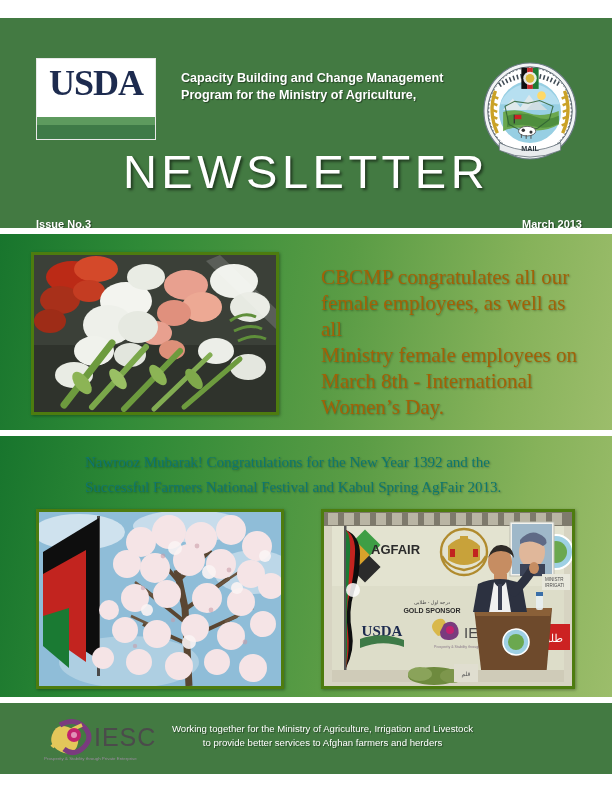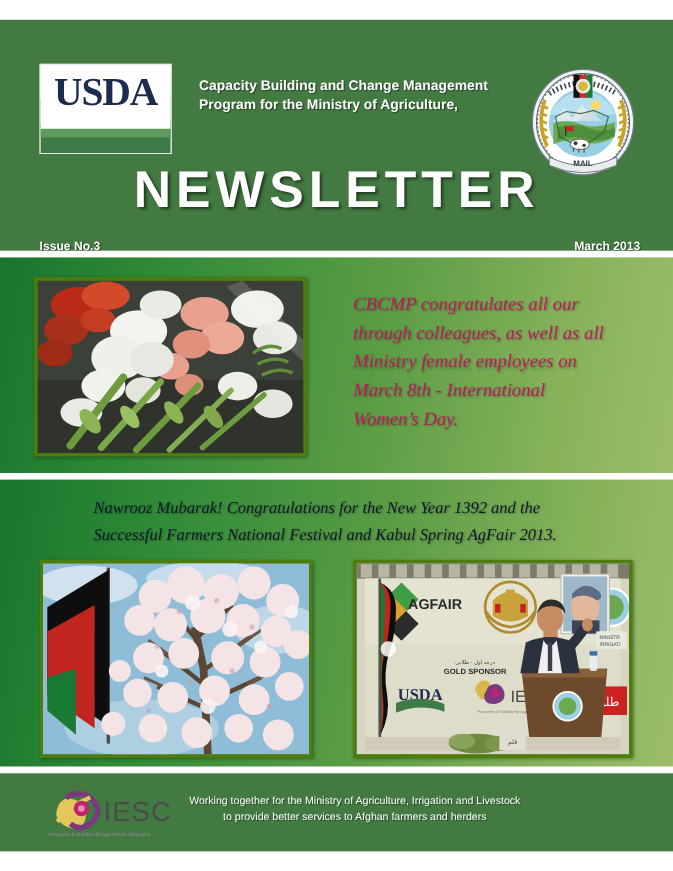--- a/index.html
+++ b/index.html
@@ -91,21 +91,21 @@
     right: 34px; top: 44px;
     width: 96px; height: 98px; text-align: right;
   }
 
   .newsletter-word {
     position: absolute;
     left: 0; right: 0; top: 126px;
     text-align: center;
     color: #ffffff;
     font-size: 47px;
-    font-weight: bold;
+    font-weight: normal;
     letter-spacing: 4.5px;
     text-shadow: 2px 2px 3px rgba(0,0,0,0.55);
   }
 
   .issue-line {
     position: absolute;
     left: 36px; right: 30px; top: 200px;
     color: #ffffff;
     font-size: 11px;
     font-weight: bold;
@@ -163,35 +163,33 @@
   }
   .photo-agfair {
     left: 321px; top: 509px;
     width: 254px; height: 180px;
   }
 
   .greeting {
     position: absolute;
     left: 321px; top: 264px;
     width: 262px;
-    color: #be185d;
+    color: #a16207;
     font-family: "Liberation Serif", serif;
-    font-style: italic;
-    font-size: 17px;
+    font-size: 21px;
     line-height: 26px;
     text-shadow: 1px 1px 2px rgba(0,0,0,0.3);
   }
 
   .nawrooz {
     position: absolute;
     left: 85px; top: 450px;
     width: 470px;
-    color: #0f172a;
+    color: #0f766e;
     font-family: "Liberation Serif", serif;
-    font-style: italic;
     font-size: 15px;
     line-height: 25px;
     text-shadow: 1px 1px 2px rgba(0,0,0,0.3);
   }
 
   
   .footer {
     position: absolute;
     left: 0; top: 703px;
     width: 612px; height: 71px;
@@ -341,21 +339,21 @@
 
         <path d="M196 66 q14 -10 26 -4 M200 76 q16 -8 28 -2 M204 86 q16 -8 28 -2" stroke="#5f8f3a" stroke-width="3" fill="none"></path>
 
         <path d="M186 0 L242 54 L242 74 L172 6 Z" fill="#ffffff" opacity="0.16"></path>
       </svg>
     </div>
   </div>
 
   <div class="greeting">
     <div>CBCMP congratulates all our</div>
-    <div>through colleagues, as well as all</div>
+    <div>female employees, as well as all</div>
     <div>Ministry female employees on</div>
     <div>March 8th - International</div>
     <div>Women’s Day.</div>
   </div>
 
   <div class="divider divider-mid"></div>
 
   <div class="band-2"></div>
 
   <div class="nawrooz">

